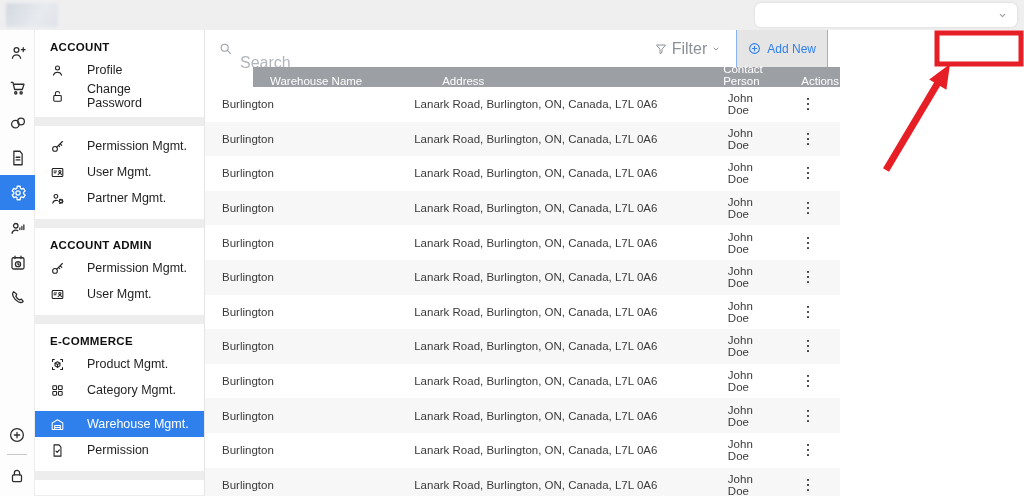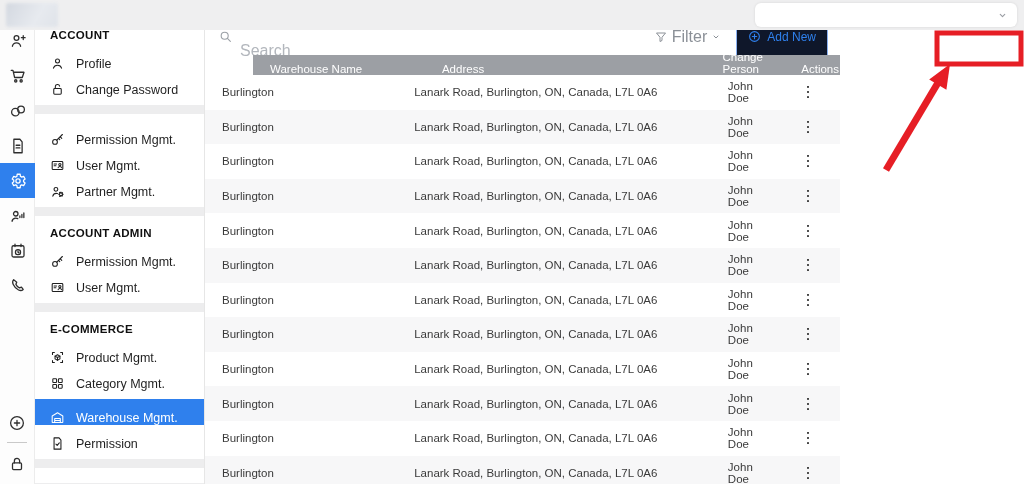--- a/index.html
+++ b/index.html
@@ -8,50 +8,50 @@
 
   
   .topbar { position:absolute; left:0; top:0; width:1024px; height:30px; background:#efeff0; z-index:2; }
   .logo-blur { position:absolute; left:6px; top:3px; width:52px; height:24px; border-radius:3px;
     background:linear-gradient(120deg,#d3d8e0,#e7eaef 60%,#dfe3e9); filter:blur(1.5px); }
   .account-dd { position:absolute; right:7px; top:3px; width:262px; height:24px; background:#fff;
     border-radius:6px; box-shadow:0 0 3px rgba(0,0,0,0.10); display:flex; align-items:center; justify-content:flex-end; padding-right:10px; }
   .account-dd svg { width:9px; height:9px; stroke:#9a9da3; }
 
   
-  .shell { position:absolute; left:0; top:18px; width:840px; height:466px; display:flex; }
+  .shell { position:absolute; left:0; top:30px; width:840px; height:466px; display:flex; }
 
   
   .rail { width:35px; background:#fdfdfd; border-right:1px solid #ececec; display:flex; flex-direction:column; padding-top:5px; flex-shrink:0; }
   .rail-item { width:35px; height:35px; display:flex; align-items:center; justify-content:center; color:#2e2e2e; }
   .rail-item svg { width:18px; height:18px; }
   .rail-item.active { background:#2F80ED; color:#fff; }
   .rail-bottom { margin-top:auto; display:flex; flex-direction:column; align-items:center; padding-bottom:4px; }
   .rail-bottom .rail-item { height:32px; }
   .rail-divider { width:20px; height:1px; background:#c9c9c9; margin:3px 0 5px; }
 
   
   .sidebar { width:170px; background:#ededee; flex-shrink:0; overflow:hidden; border-right:1px solid #e6e6e6; }
   .side-section { background:#fff; margin-bottom:9px; padding:7px 0 8px; }
   .side-title { font-size:11.5px; font-weight:bold; letter-spacing:.3px; color:#101010; padding:4px 15px 4px; }
-  .side-item { height:26px; display:flex; align-items:flex-end; gap:11px; padding:0 15px; font-size:12.5px; color:#1f1f1f; cursor:pointer; }
+  .side-item { height:26px; display:flex; align-items:center; gap:22px; padding:0 15px; font-size:12.5px; color:#1f1f1f; cursor:pointer; }
   .side-item svg { width:15px; height:15px; flex-shrink:0; }
   .side-item.active { background:#2F80ED; color:#fff;margin-top:8px; }
 
   
   .main { flex:1; background:#fff; display:flex; flex-direction:column; overflow:hidden; }
   .toolbar { height:37px; display:flex; align-items:center; padding:0 12px 0 14px; flex-shrink:0; }
   .searchbox { display:flex; align-items:center; gap:8px; flex:1; }
   .searchbox svg { width:13px; height:13px; stroke:#9ba0a6; }
   .searchbox input { border:none; outline:none; font-size:16px; color:#1d4ed8; width:220px; font-family:"Liberation Sans",sans-serif;margin-top:28px; }
   .searchbox input::placeholder { color:#b2b6bc; }
   .filter { display:flex; align-items:center; gap:5px; color:#8b9097; font-size:16px; margin-right:16px; cursor:pointer; }
   .filter svg.funnel { width:12px; height:12px; stroke:#8b9097; }
   .filter svg.caret { width:8px; height:8px; stroke:#8b9097; }
-  .addnew { display:flex; align-items:center; gap:6px; border:1px solid #8ab1f2; border-radius:4px; background:#0f172a;
+  .addnew { display:flex; align-items:center; gap:6px; border:1px solid #8ab1f2; border-radius:4px; background:#e5e5e5;
     color:#2F80ED; font-size:12px; padding:20px 11px; cursor:pointer; font-family:"Liberation Sans",sans-serif; }
   .addnew svg { width:13px; height:13px; stroke:#2F80ED; }
 
   
   .thead { height:20px; background:#9C9FA4; display:flex; align-items:flex-end; color:#fff; font-size:11.5px; flex-shrink:0;margin-left:48px; }
   .trow { height:34.6px; display:flex; align-items:center; font-size:11.5px; color:#3a3a3a; flex-shrink:0;justify-content:flex-end; }
   .trow:nth-child(even) { background:#f7f7f8; }
   .c-name { width:218px; padding-left:17px; }
   .c-addr { width:328px; }
   .c-contact { flex:1; }
@@ -293,21 +293,21 @@
             <circle cx="12" cy="12" r="9"></circle>
             <path d="M12 8v8M8 12h8"></path>
           </svg>
         <span>Add New</span>
       </button>
     </div>
 
     <div class="thead">
       <div class="c-name">Warehouse Name</div>
       <div class="c-addr">Address</div>
-      <div class="c-contact">Change Person</div>
+      <div class="c-contact">Contact Person</div>
       <div class="c-actions">Actions</div>
     </div>
 
     <div id="tbody">
         <div class="trow">
           <div class="c-name">Burlington</div>
           <div class="c-addr">Lanark Road, Burlington, ON, Canada, L7L 0A6</div>
           <div class="c-contact">John Doe</div>
           <div class="c-actions">
             <span class="kebab">

